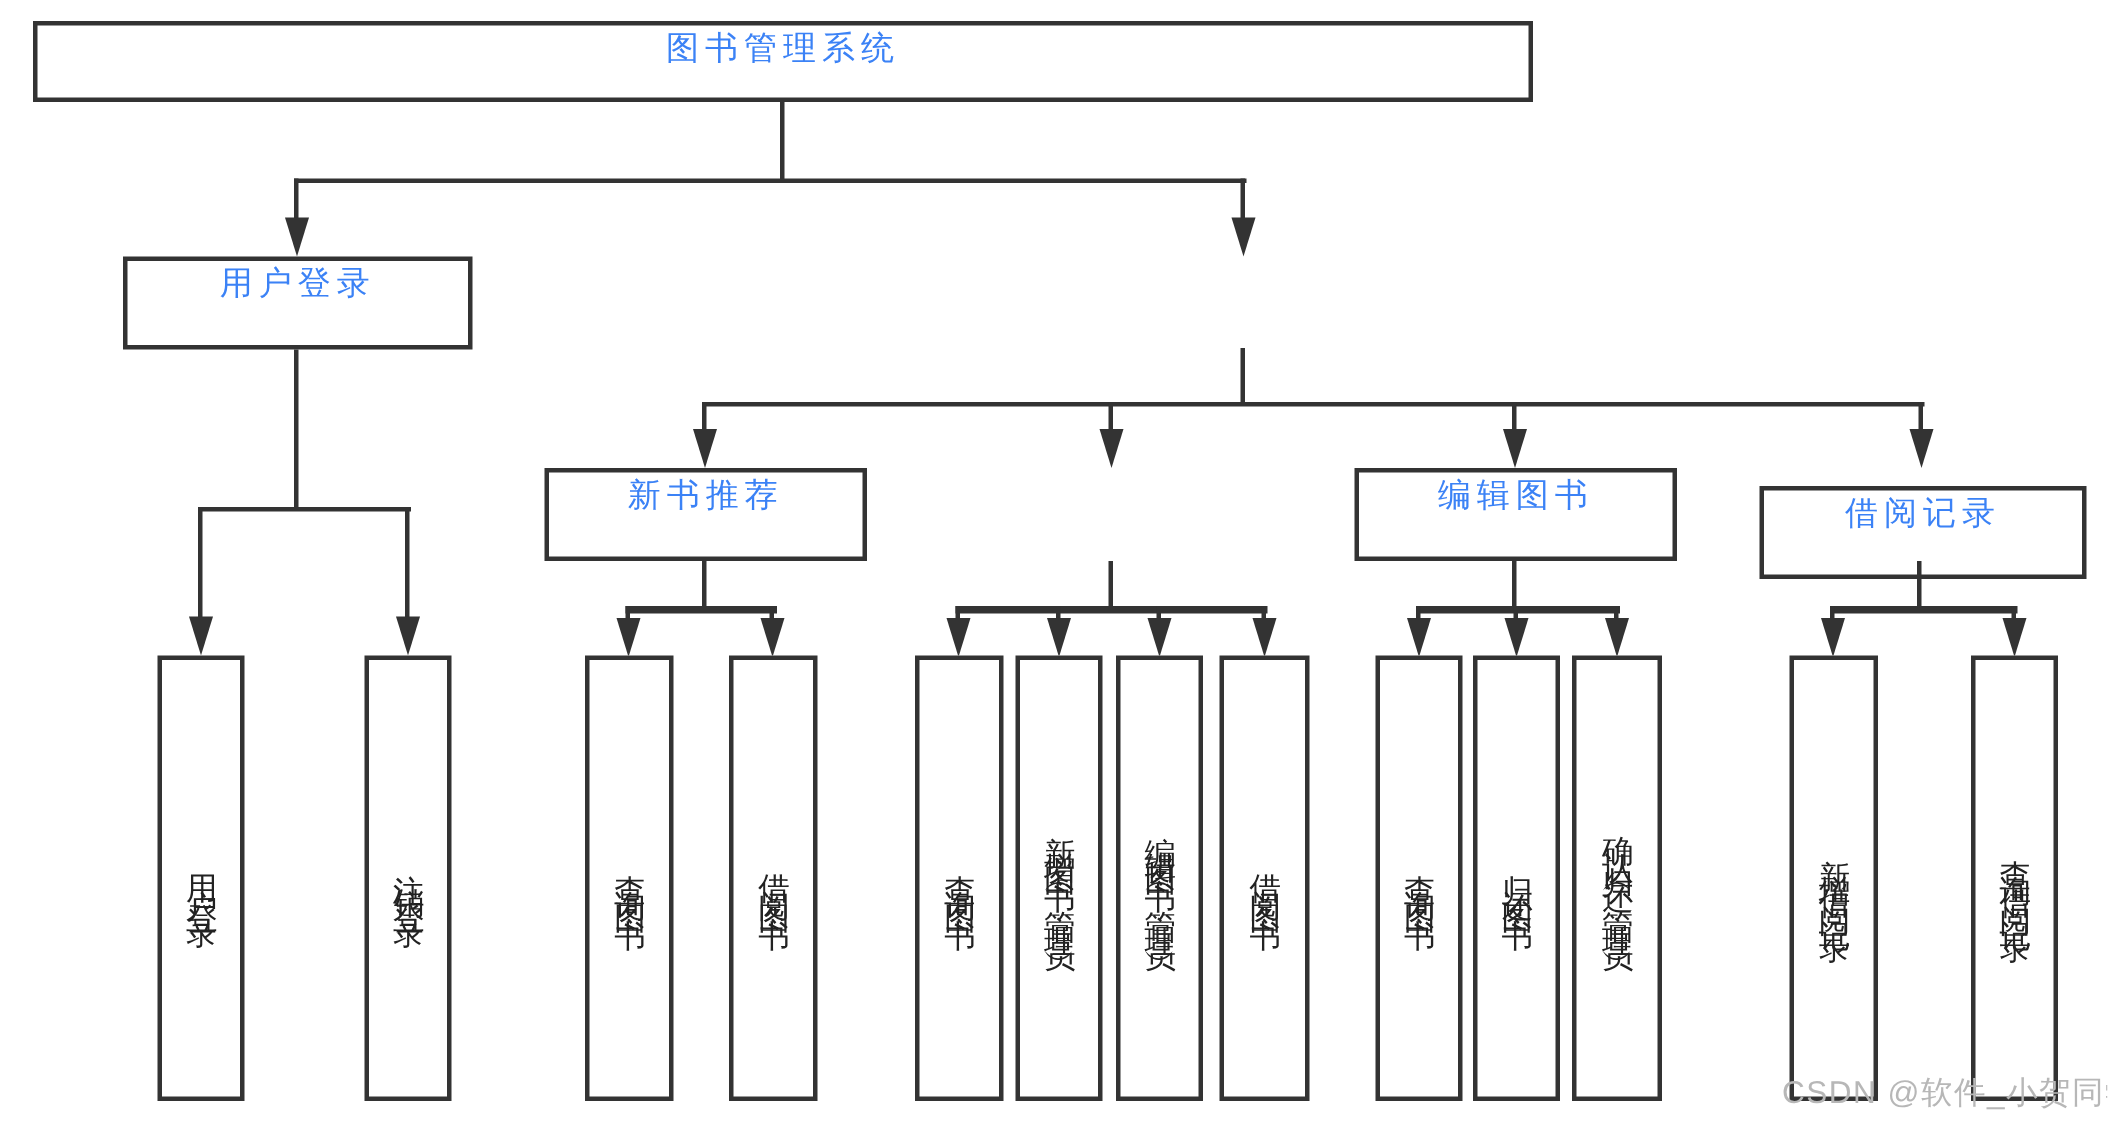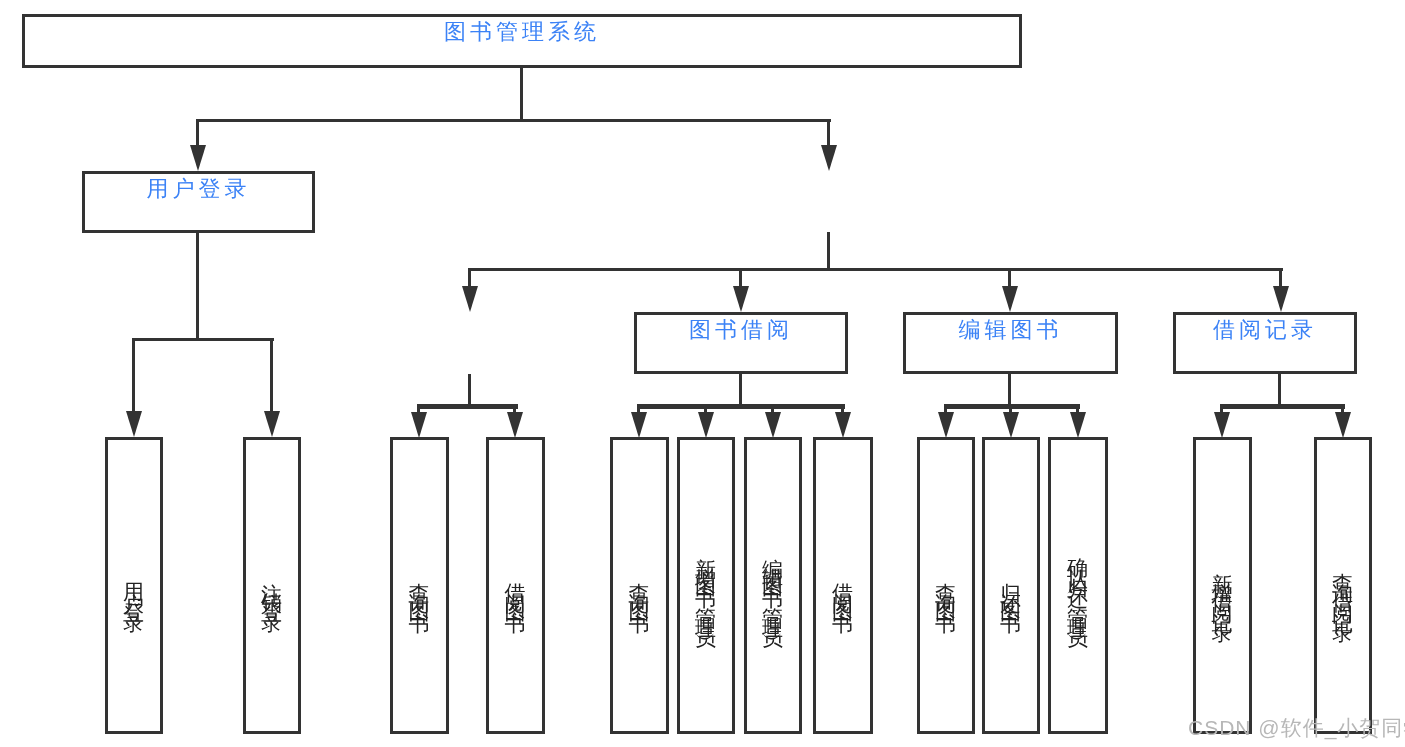--- a/index.html
+++ b/index.html
@@ -65,27 +65,27 @@
   <div class="h" style="left:468px;top:268px;width:815px"></div>
   <div class="v" style="left:468px;top:268px;height:22px"></div>
   <div class="arrow" style="left:462px;top:286px"></div>
   <div class="v" style="left:739px;top:268px;height:22px"></div>
   <div class="arrow" style="left:733px;top:286px"></div>
   <div class="v" style="left:1008px;top:268px;height:22px"></div>
   <div class="arrow" style="left:1002px;top:286px"></div>
   <div class="v" style="left:1279px;top:268px;height:22px"></div>
   <div class="arrow" style="left:1273px;top:286px"></div>
 
-  <div class="box" style="left:634px;top:312px;width:214px;height:62px">
-    <span>图书借阅</span>
+  <div class="box" style="left:363px;top:312px;width:215px;height:62px">
+    <span>新书推荐</span>
   </div>
   <div class="box" style="left:903px;top:312px;width:215px;height:62px">
     <span>编辑图书</span>
   </div>
-  <div class="box" style="left:1173px;top:312px;width:184px;height:62px">
+  <div class="box" style="left:1173px;top:324px;width:218px;height:62px">
     <span>借阅记录</span>
   </div>
 
   <div class="v" style="left:468px;top:374px;height:33px"></div>
   <div class="h bar5" style="left:417px;top:404px;width:101px"></div>
   <div class="v" style="left:417px;top:404px;height:12px"></div>
   <div class="arrow" style="left:411px;top:412px"></div>
   <div class="v" style="left:513px;top:404px;height:12px"></div>
   <div class="arrow" style="left:507px;top:412px"></div>
 

